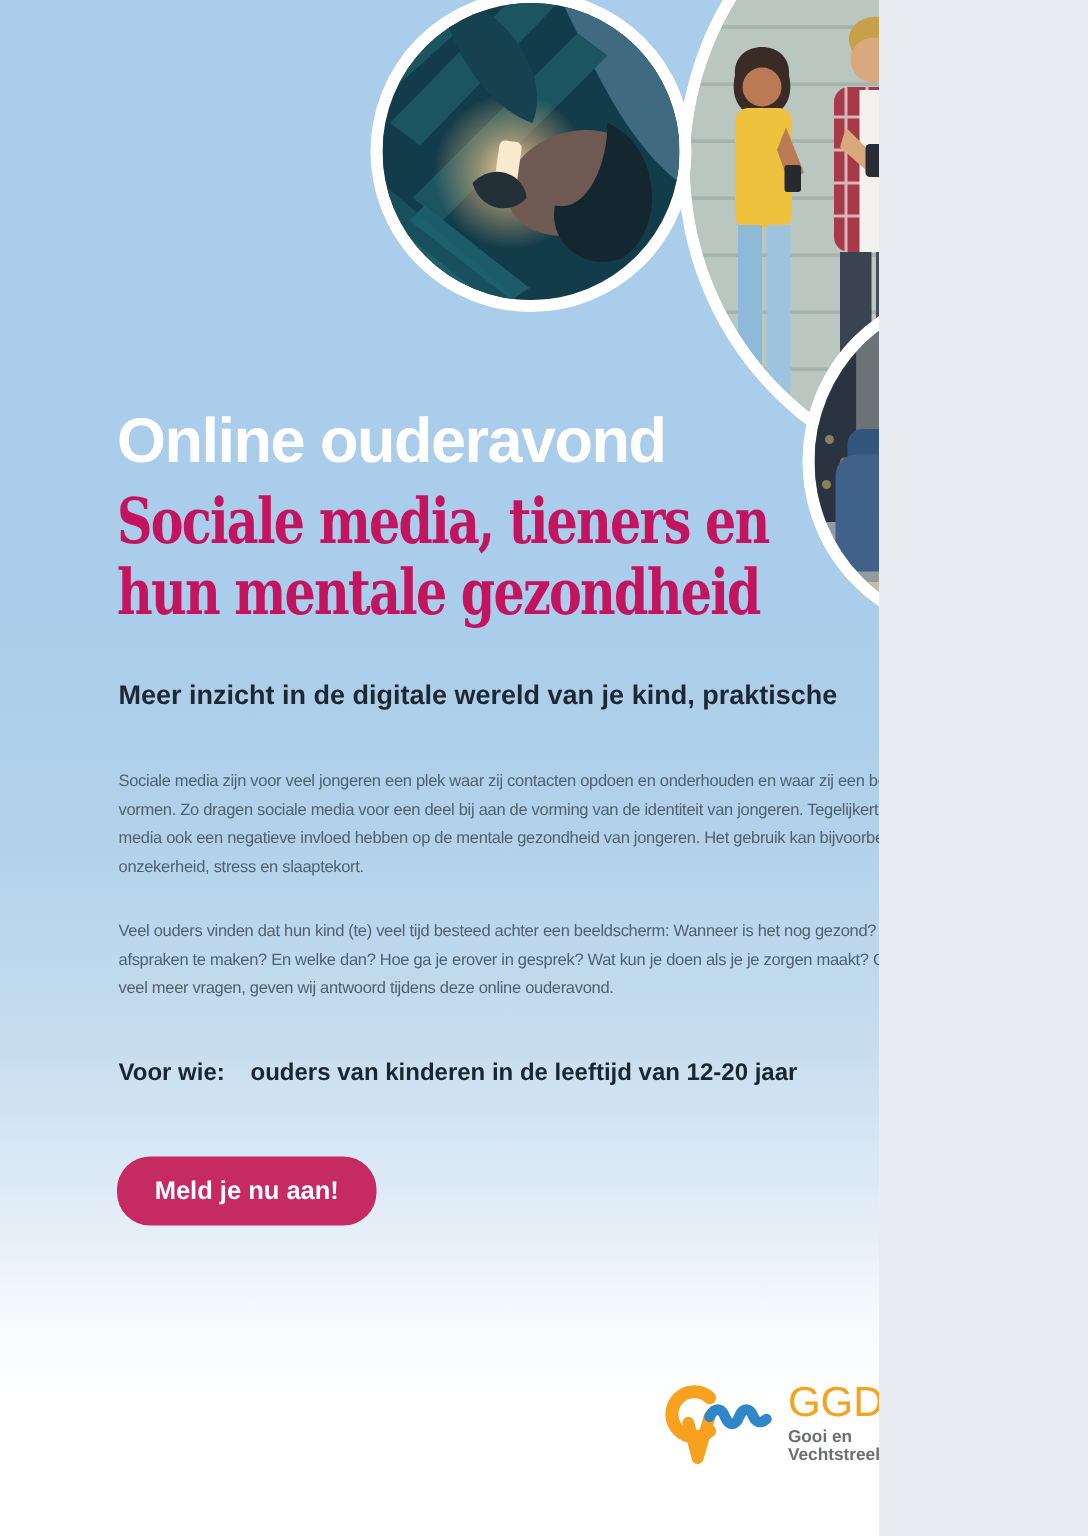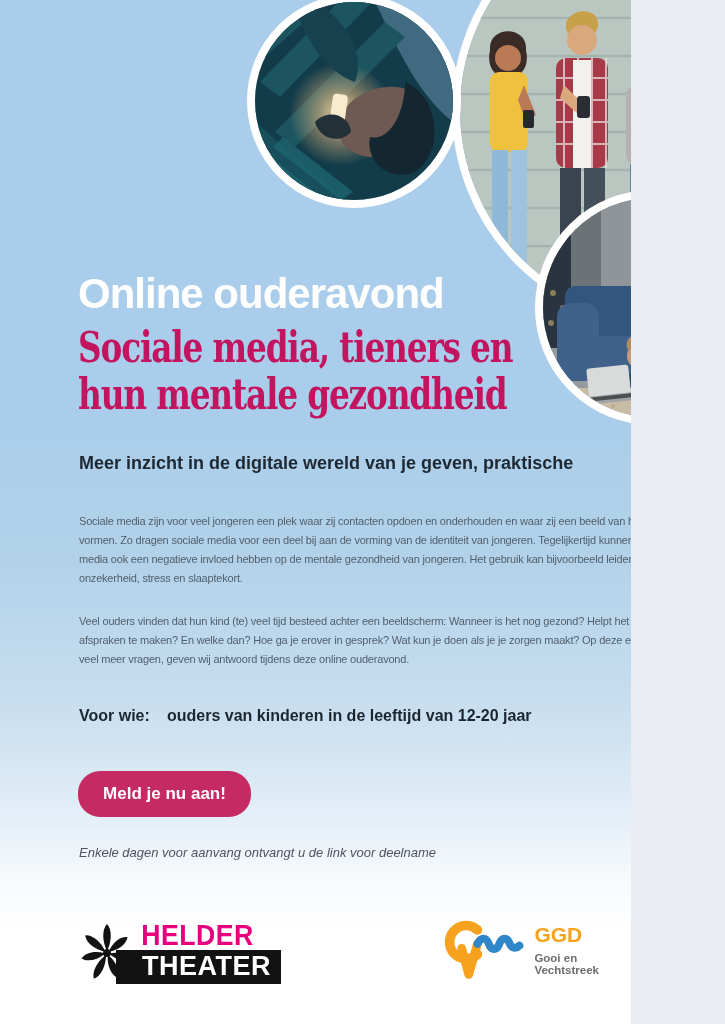--- a/index.html
+++ b/index.html
@@ -1,18 +1,18 @@
 <!DOCTYPE html>
 <html><head>
 <meta charset="utf-8">
 <style>
   * { margin:0; padding:0; box-sizing:border-box; }
   html,body { background:#e9edf1; }
   .page {
-    position:relative; width:631px; height:1024px; overflow:hidden;
+    position:relative; width:586px; height:1024px; overflow:hidden;
     font-family:"Liberation Sans", sans-serif;
     background:linear-gradient(180deg,
       #a9cdea 0%, #a9cdea 40%, #b3d2ea 55%, #c6ddef 68%,
       #e2edf7 79%, #f7fafc 86%, #ffffff 91%, #ffffff 100%);
   }
   
   .circle {
     position:absolute; border-radius:50%; border:8px solid #ffffff;
     overflow:hidden; background:#9fb4c4;
   }
@@ -71,21 +71,21 @@
     color:#e6007e; font-weight:bold; font-size:29px; line-height:30px;
     letter-spacing:0.5px; transform:scaleX(0.92); transform-origin:left top; padding-left:10px;
   }
   .helder-bottom {
     background:#121212; color:#ffffff; font-weight:bold; font-size:27px; line-height:30px;
     letter-spacing:0.5px; padding:1px 10px 3px 10px; margin-left:-16px; padding-left:26px;
   }
   .ggd-logo { position:absolute; left:432px; top:912px; display:flex; align-items:center; z-index:5; }
   .ggd-icon { width:108px; height:76px; }
   .ggd-text { margin-left:8px; }
-  .ggd-name { color:#f6a21e; font-weight:bold; font-size:21px; line-height:22px; }
+  .ggd-name { color:#f6a21e; font-weight:normal; font-size:28px; line-height:22px; }
   .ggd-sub  { color:#6d6e71; font-weight:bold; font-size:11.5px; margin-top:6px; }
 </style>
 </head>
 <body>
 
 <div class="page">
 
   <div class="circle" id="circle-bed">
     <svg viewBox="0 0 198 198" preserveAspectRatio="none">
       <defs>
@@ -233,54 +233,35 @@
     </svg>
   </div>
 
   <h1 class="title">Online ouderavond</h1>
   <h2 class="subtitle">
     <span style="display:block">Sociale media, tieners en</span>
     <span style="display:block">hun mentale gezondheid</span>
   </h2>
 
   <p class="intro">
-    <span style="display:block">Meer inzicht in de digitale wereld van je geven, praktische</span>
+    <span style="display:block">Meer inzicht in de digitale wereld van je kind, praktische</span>
   </p>
   <p class="para" id="para1">Sociale media zijn voor veel jongeren een plek waar zij contacten opdoen en onderhouden en waar zij een beeld van het leven vormen. Zo dragen sociale media voor een deel bij aan de vorming van de identiteit van jongeren. Tegelijkertijd kunnen sociale media ook een negatieve invloed hebben op de mentale gezondheid van jongeren. Het gebruik kan bijvoorbeeld leiden tot onzekerheid, stress en slaaptekort.</p>
   <p class="para" id="para2">Veel ouders vinden dat hun kind (te) veel tijd besteed achter een beeldscherm: Wanneer is het nog gezond? Helpt het om afspraken te maken? En welke dan? Hoe ga je erover in gesprek? Wat kun je doen als je je zorgen maakt? Op deze en nog veel meer vragen, geven wij antwoord tijdens deze online ouderavond.</p>
 
   <div class="details">
     <div class="detail-row">
       <span class="detail-label">Voor wie:</span>
       <span class="detail-value">ouders van kinderen in de leeftijd van 12-20 jaar</span>
     </div>
   </div>
 
   <button class="cta">Meld je nu aan!</button>
 
-  <p class="note">Enkele dagen voor aanvang ontvangt u de link voor deelname</p>
-
-  <div class="helder-logo">
-    <svg class="helder-icon" viewBox="0 0 62 68">
-      <g fill="#121212" transform="translate(31,33)">
-        <path transform="rotate(0)" d="M0 -2 C5 -12 5 -24 0 -29 C-5 -24 -5 -12 0 -2 Z"></path>
-        <path transform="rotate(52)" d="M0 -2 C5 -11 5 -21 0 -26 C-5 -21 -5 -11 0 -2 Z"></path>
-        <path transform="rotate(105)" d="M0 -2 C5 -12 5 -26 0 -31 C-5 -26 -5 -12 0 -2 Z"></path>
-        <path transform="rotate(157)" d="M0 -2 C5 -11 5 -22 0 -27 C-5 -22 -5 -11 0 -2 Z"></path>
-        <path transform="rotate(207)" d="M0 -2 C5 -12 5 -24 0 -29 C-5 -24 -5 -12 0 -2 Z"></path>
-        <path transform="rotate(258)" d="M0 -2 C5 -11 5 -21 0 -26 C-5 -21 -5 -11 0 -2 Z"></path>
-        <path transform="rotate(309)" d="M0 -2 C5 -12 5 -23 0 -28 C-5 -23 -5 -12 0 -2 Z"></path>
-        <circle cx="0" cy="0" r="4"></circle>
-      </g>
-    </svg>
-    <div class="helder-text">
-      <div class="helder-top">HELDER</div>
-      <div class="helder-bottom">THEATER</div>
-    </div>
-  </div>
+
 
   <div class="ggd-logo">
     <svg class="ggd-icon" viewBox="0 0 108 76">
       <path d="M52 15 A19 19 0 1 0 52 43" fill="none" stroke="#f6a21e" stroke-width="11" stroke-linecap="round"></path>
       <path d="M34 36 L42 66 L52 31" fill="none" stroke="#f6a21e" stroke-width="10" stroke-linejoin="round" stroke-linecap="round"></path>
       <path d="M52 31 C56 23 62 23 65 31 C68 39 74 39 77 31 C80 23 86 23 89 31 C91 36 96 37 100 33" fill="none" stroke="#2f87c9" stroke-width="9" stroke-linecap="round"></path>
     </svg>
     <div class="ggd-text">
       <div class="ggd-name">GGD</div>
       <div class="ggd-sub">Gooi en Vechtstreek</div>

